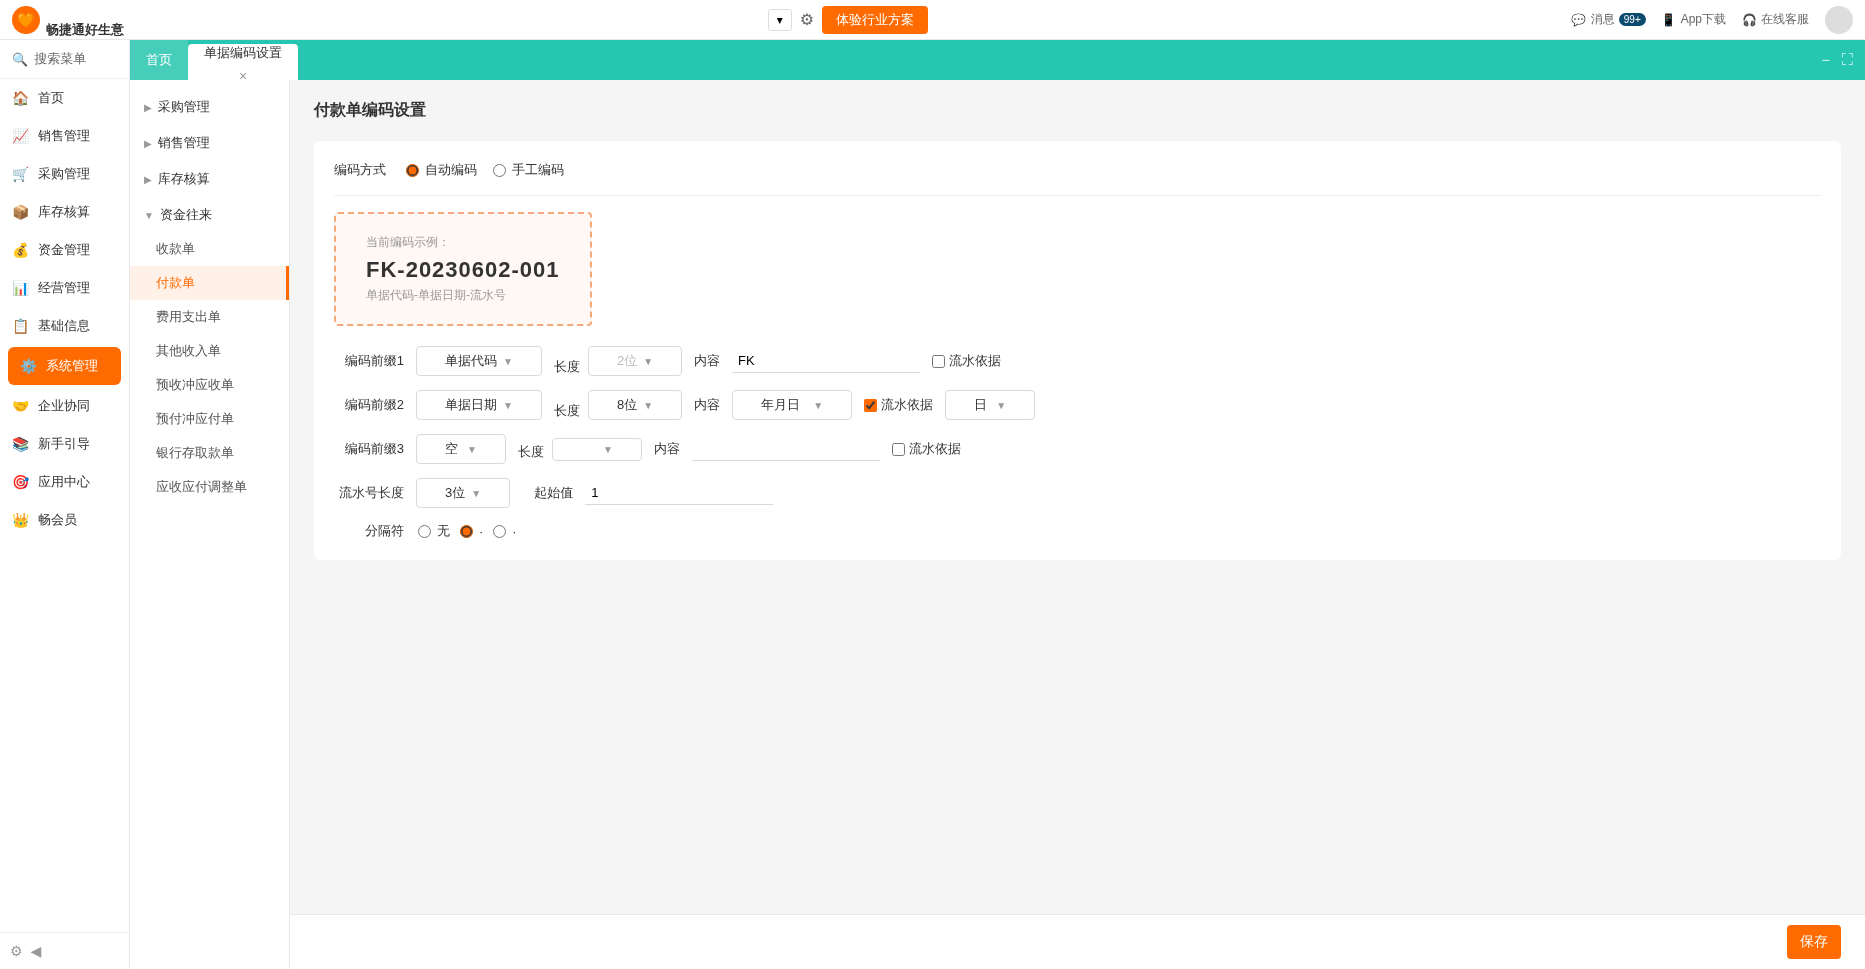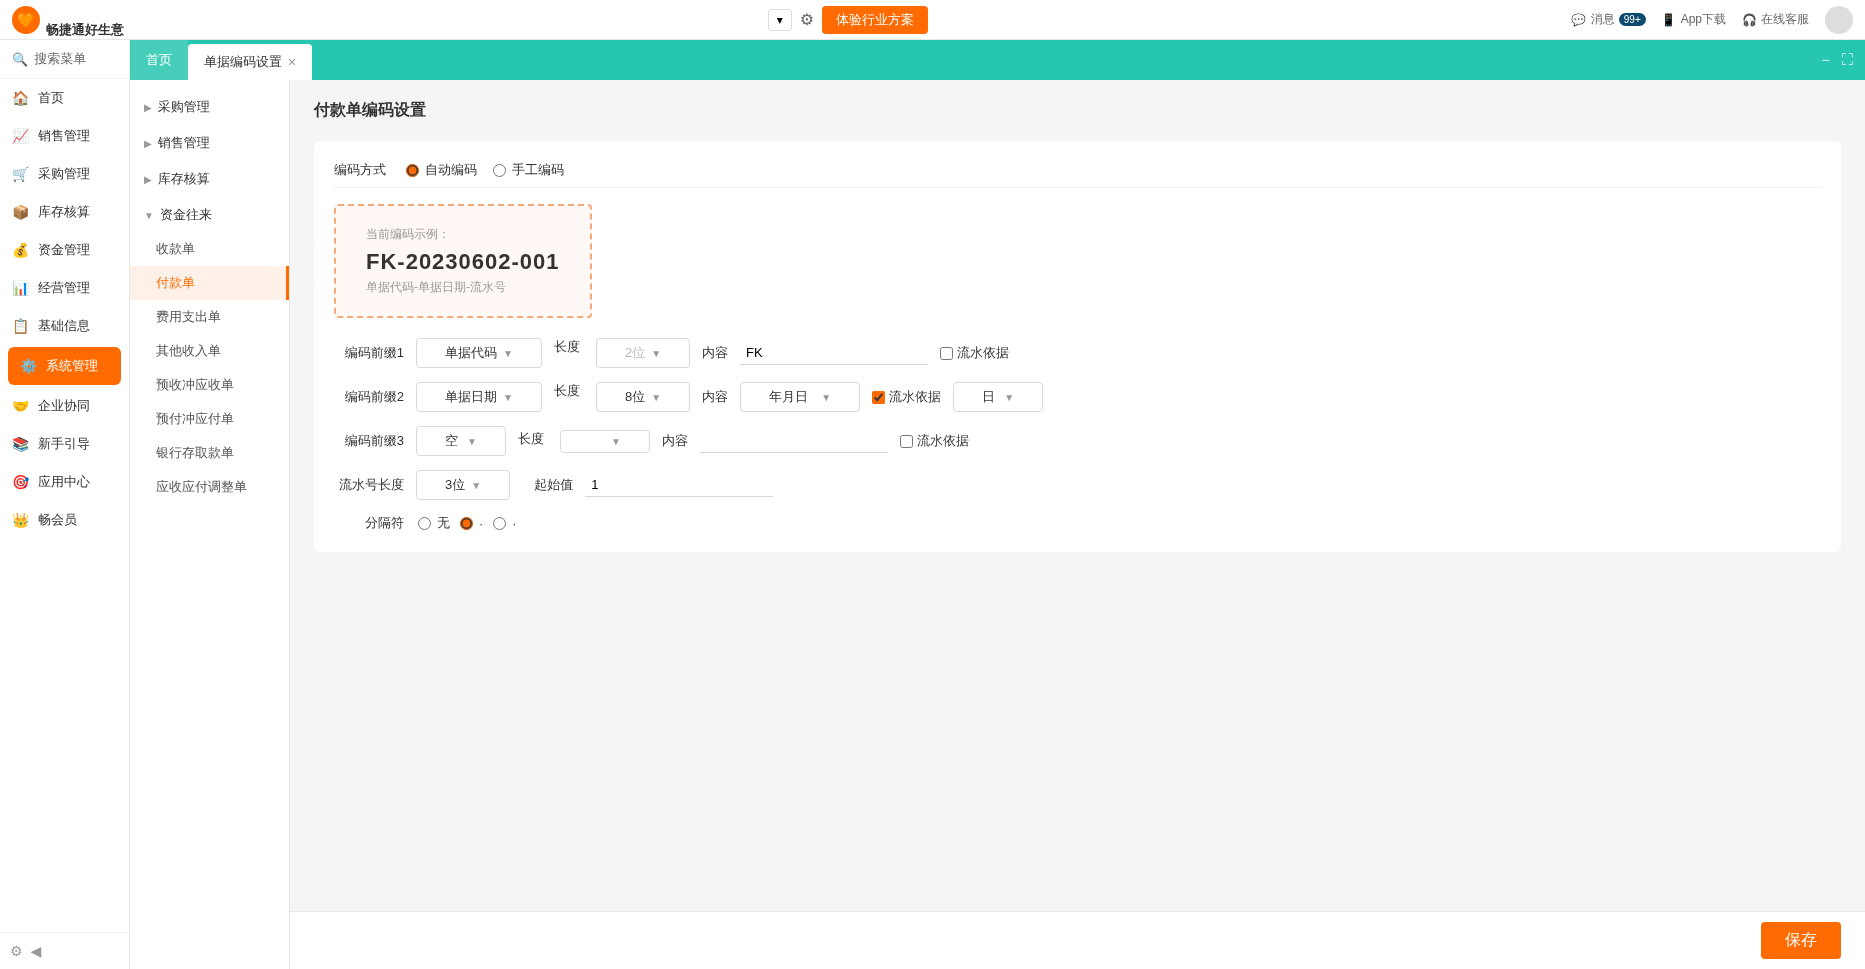--- a/index.html
+++ b/index.html
@@ -35,41 +35,41 @@
     .sidebar-bottom { margin-top: auto; padding: 10px; display: flex; gap: 8px; border-top: 1px solid #f0f0f0; }
     .sidebar-bottom-btn { background: none; border: none; cursor: pointer; color: #999; font-size: 14px; }
 
     
     .content-area { flex: 1; display: flex; flex-direction: column; overflow: hidden; }
 
     
     .tab-bar { background: #26c6b0; display: flex; align-items: center; padding: 0 0; height: 40px; flex-shrink: 0; }
     .tab-item { display: flex; align-items: center; padding: 0 16px; height: 40px; cursor: pointer; color: rgba(255,255,255,0.8); font-size: 13px; gap: 6px; }
     .tab-item.home { background: rgba(255,255,255,0.15); color: white; }
-    .tab-item.active { background: white; color: #333; border-radius: 4px 4px 0 0; margin-top: 4px; height: 36px; }
+    .tab-item.active { background: white; color: #333; border-radius: 4px 4px 0 0; margin-top: 4px; height: 36px; flex-direction: column; }
     .tab-close { cursor: pointer; color: #999; font-size: 14px; }
     .tab-bar-right { margin-left: auto; display: flex; align-items: center; gap: 8px; padding-right: 12px; }
     .tab-bar-icon { color: rgba(255,255,255,0.8); cursor: pointer; font-size: 16px; }
 
     
     .secondary-content { display: flex; flex: 1; overflow: hidden; }
     .secondary-sidebar { width: 160px; background: #fff; border-right: 1px solid #e8e8e8; padding: 10px 0; flex-shrink: 0; overflow-y: auto; }
     .sec-group { margin-bottom: 2px; }
     .sec-group-header { display: flex; align-items: center; gap: 6px; padding: 8px 14px; cursor: pointer; color: #333; font-size: 13px; }
     .sec-group-header .arrow { font-size: 10px; color: #999; }
     .sec-item { padding: 8px 14px 8px 26px; cursor: pointer; color: #555; font-size: 13px; }
     .sec-item.active { background: #fff0e8; color: #ff6b00; font-weight: 500; border-right: 3px solid #ff6b00; }
 
     
     .page-content { flex: 1; overflow-y: auto; padding: 20px 24px; background: #f5f5f5; }
     .page-title { font-size: 16px; font-weight: bold; color: #333; margin-bottom: 20px; }
 
     
     .settings-card { background: white; border-radius: 6px; padding: 20px; }
-    .code-mode-row { display: flex; align-items: center; gap: 20px; margin-bottom: 16px; padding-bottom: 8px; border-bottom: 1px solid #f0f0f0; }
+    .code-mode-row { display: flex; align-items: center; gap: 20px; margin-bottom: 16px; padding-bottom: 16px; border-bottom: 1px solid #f0f0f0; }
     .radio-group { display: flex; align-items: center; gap: 16px; }
     .radio-label { display: flex; align-items: center; gap: 6px; cursor: pointer; font-size: 13px; }
     .radio-label input[type="radio"] { accent-color: #ff6b00; }
 
     .info-text { font-size: 12px; color: #666; margin-bottom: 16px; line-height: 1.8; }
     .info-text span { color: #ff6b00; }
 
     
     .preview-box { border: 2px dashed #f5a87a; background: #fff8f4; border-radius: 4px; padding: 20px 30px; display: inline-block; margin-bottom: 20px; }
     .preview-label { font-size: 12px; color: #999; margin-bottom: 6px; }
@@ -83,30 +83,30 @@
     
     .form-section { display: flex; flex-direction: column; gap: 14px; }
     .form-row { display: flex; align-items: center; gap: 12px; flex-wrap: wrap; }
     .form-label { width: 70px; font-size: 13px; color: #333; text-align: right; flex-shrink: 0; }
     .form-select { border: 1px solid #d9d9d9; border-radius: 4px; padding: 5px 28px; font-size: 13px; background: white; cursor: pointer; display: flex; align-items: center; gap: 6px; min-width: 90px; justify-content: space-between; }
     .form-select-wide { min-width: 120px; }
     .content-label { font-size: 13px; color: #333; }
     .content-value { border: none; border-bottom: 1px solid #d9d9d9; padding: 4px 6px; font-size: 13px; min-width: 50px; background: transparent; outline: none; }
     .checkbox-item { display: flex; align-items: center; gap: 4px; font-size: 13px; }
     .checkbox-item input { accent-color: #ff6b00; }
-    .length-group { display: flex; align-items: flex-start; gap: 16px; }
+    .length-group { display: flex; align-items: flex-end; gap: 8px; }
     .length-label { font-size: 13px; color: #333; }
 
     
     .sep-row { display: flex; align-items: flex-start; gap: 14px; font-size: 13px; color: #333; }
     .sep-options { display: flex; align-items: center; gap: 10px; }
 
     
     .bottom-bar { background: white; border-top: 1px solid #e8e8e8; padding: 10px 24px; display: flex; justify-content: flex-end; flex-shrink: 0; }
-    .save-btn { background: #ff6b00; color: white; border: none; border-radius: 4px; padding: 8px 24px; font-size: 16px; cursor: pointer; }
+    .save-btn { background: #ff6b00; color: white; border: none; border-radius: 4px; padding: 8px 13px; font-size: 14px; cursor: pointer; }
 
     .select-arrow { color: #999; font-size: 10px; }
   </style>
 </head>
 <body>
 
 <div class="top-bar">
   <div class="top-bar-left">
     <div class="top-bar-brand">
       <div class="brand-icon">🧡</div>

